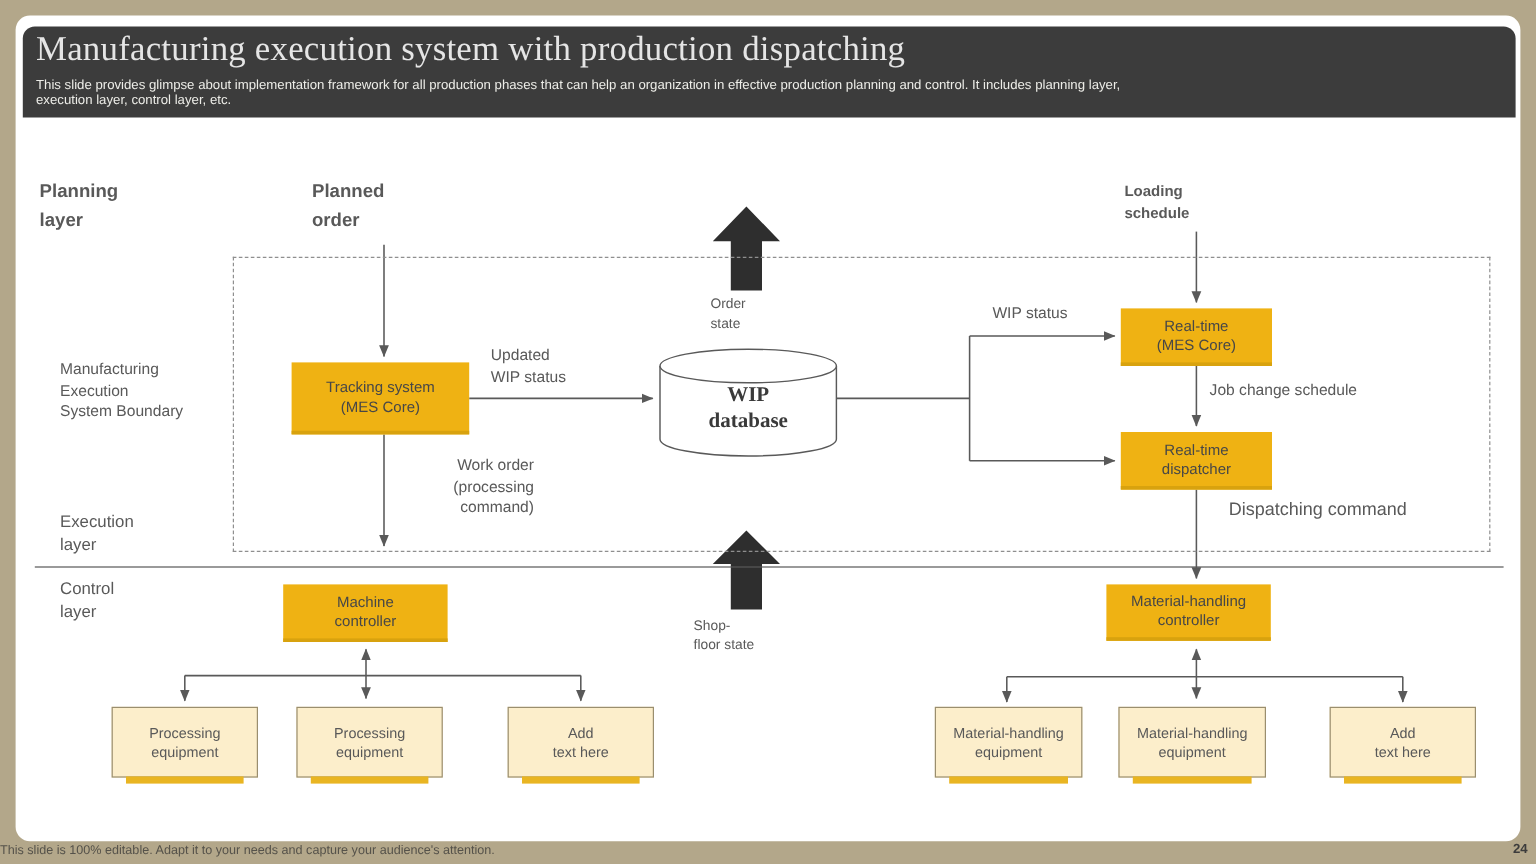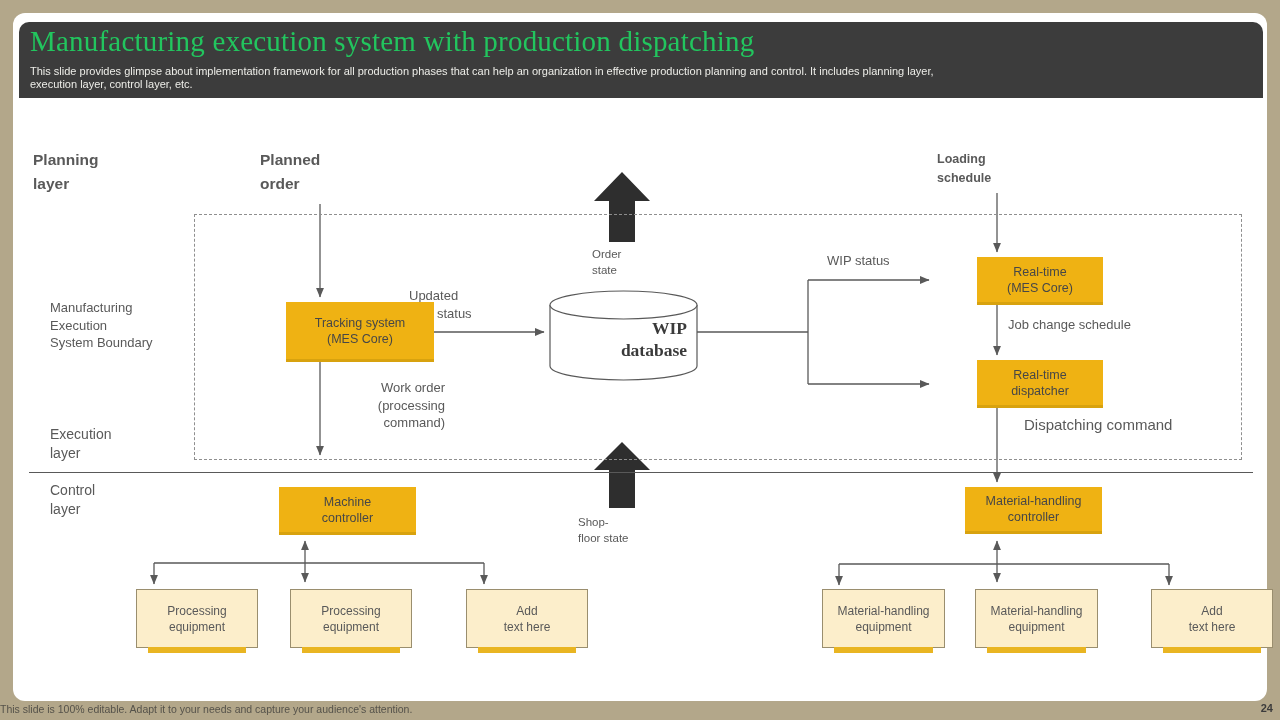--- a/index.html
+++ b/index.html
@@ -16,34 +16,34 @@
     position:absolute; left:13px; top:13px; width:1254px; height:688px;
     background:#FFFFFF; border-radius:12px; z-index:1;
   }
   .header {
     position:absolute; left:19px; top:22px; width:1244px; height:76px;
     background:#3C3C3C; border-radius:10px 10px 0 0; z-index:5;
   }
   .title {
     position:absolute; left:11px; top:3px; width:1220px;
     font-family:"Liberation Serif", serif; font-size:29px; font-weight:400;
-    color:#22c55e; letter-spacing:0.2px;
+    color:#e5e5e5; letter-spacing:0.2px;
   }
   .subtitle {
     position:absolute; left:11px; top:43px; width:1010px;
     font-size:11px; line-height:13px; color:#EDEDE8; white-space:pre-line;
   }
 
   .lbl { position:absolute; color:#595959; white-space:pre-line; z-index:4; }
   .lbl.bold { font-weight:bold; }
   .center { }
 
   .node {
     position:absolute; z-index:4; display:flex; align-items:center; justify-content:center;
-    text-align:center; white-space:pre-line; color:#474747;margin-left:43px;
+    text-align:center; white-space:pre-line; color:#474747;
   }
   .orange {
     background:#EFB213; border-bottom:3px solid #D8A20E; font-size:12.5px; line-height:16px;
   }
   .cream {
     background:#FCEECB; border:1px solid #9A8E6E; font-size:12px; line-height:16px; color:#595959;text-align:center;
   }
   .cream::after {
     content:""; position:absolute; left:11px; right:11px; bottom:-6px; height:6px;
     background:#E9B522;
@@ -56,21 +56,21 @@
   .solid-line {
     position:absolute; left:29px; top:472px; width:1224px; height:0;
     border-top:1px solid #595959; z-index:3;
   }
 
   svg.overlay { position:absolute; inset:0; z-index:2; pointer-events:none; }
 
   .wip-text {
     position:absolute; left:560px; top:317px; width:127px; z-index:4;
     font-family:"Liberation Serif", serif; font-weight:bold; font-size:17.5px;
-    line-height:22px; color:#3A3A3A; text-align:right; white-space:pre-line;
+    line-height:22px; color:#3A3A3A; text-align:center; white-space:pre-line;
   }
 
   .footer {
     position:absolute; left:0; top:700px; width:1280px; height:20px; z-index:6;
   }
   .footer-note {
     position:absolute; left:0; top:3px; width:1280px; text-align:left;
     font-size:10.5px; color:#55524A;
   }
   .page-number {

